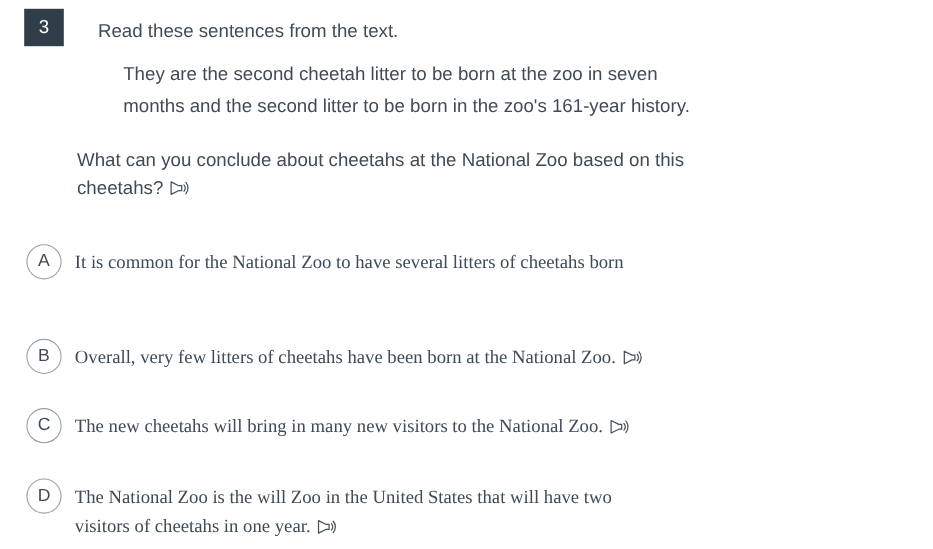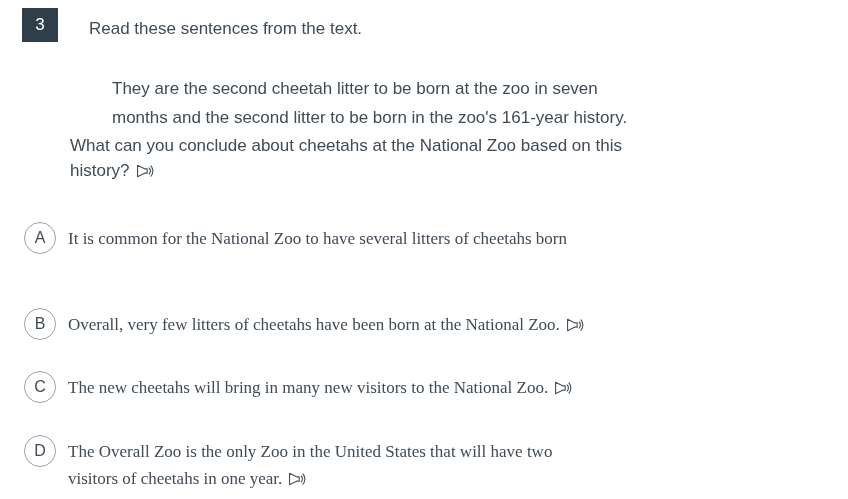--- a/index.html
+++ b/index.html
@@ -27,21 +27,21 @@
   }
   .prompt {
     position: absolute;
     left: 72px; top: 14px;
     line-height: 30px;
     white-space: nowrap;
     margin-left: 17px;
   }
   .quote {
     position: absolute;
-    left: 112px; top: 74px;
+    left: 112px; top: 53px;
     line-height: 29px;
   }
   .stem {
     position: absolute;
     left: 70px; top: 133px;
     line-height: 25px;
   }
   .line { display: block; white-space: nowrap; }
   .option {
     position: absolute;
@@ -95,21 +95,21 @@
 
   <div class="prompt">Read these sentences from the text.</div>
 
   <div class="quote">
     <span class="line">They are the second cheetah litter to be born at the zoo in seven</span>
     <span class="line">months and the second litter to be born in the zoo's 161-year history.</span>
   </div>
 
   <div class="stem">
     <span class="line">What can you conclude about cheetahs at the National Zoo based on this</span>
-    <span class="line"><span>history?</span><svg class="speaker" width="18" height="14">
+    <span class="line"><span>cheetahs?</span><svg class="speaker" width="18" height="14">
           <use href="#spk"></use>
         </svg></span>
   </div>
 
   <div class="option" style="top:222px">
     <div class="letter-circle">
       <span>A</span>
     </div>
     <div class="opt-text">
       <span class="line">It is common for the National Zoo to have several litters of cheetahs born</span>
@@ -136,20 +136,20 @@
             <use href="#spk"></use>
           </svg></span>
     </div>
   </div>
 
   <div class="option" style="top:435px">
     <div class="letter-circle">
       <span>D</span>
     </div>
     <div class="opt-text">
-      <span class="line">The Overall Zoo is the only Zoo in the United States that will have two</span>
+      <span class="line">The National Zoo is the will Zoo in the United States that will have two</span>
       <span class="line"><span>visitors of cheetahs in one year.</span><svg class="speaker" width="18" height="14">
             <use href="#spk"></use>
           </svg></span>
     </div>
   </div>
 
 </div>
 
 </body></html>

